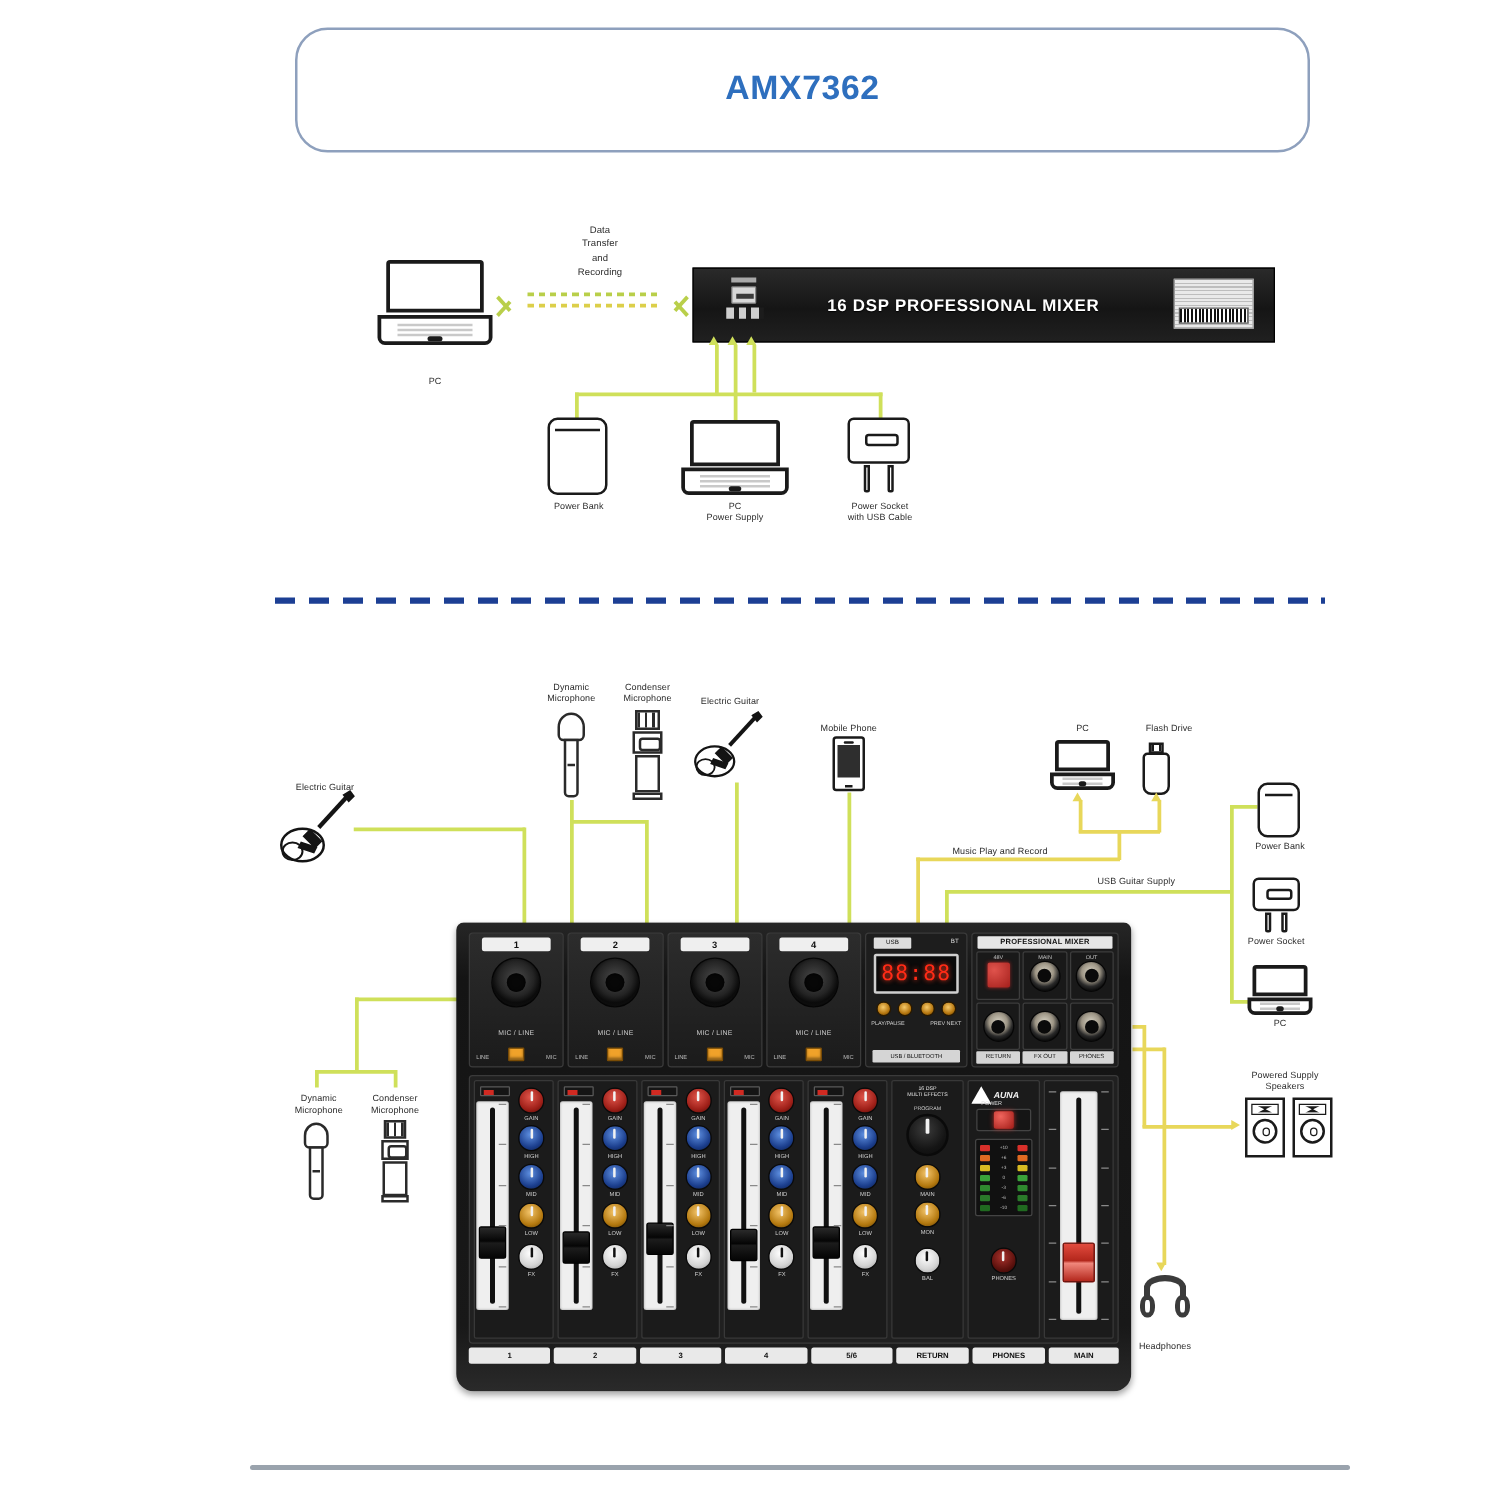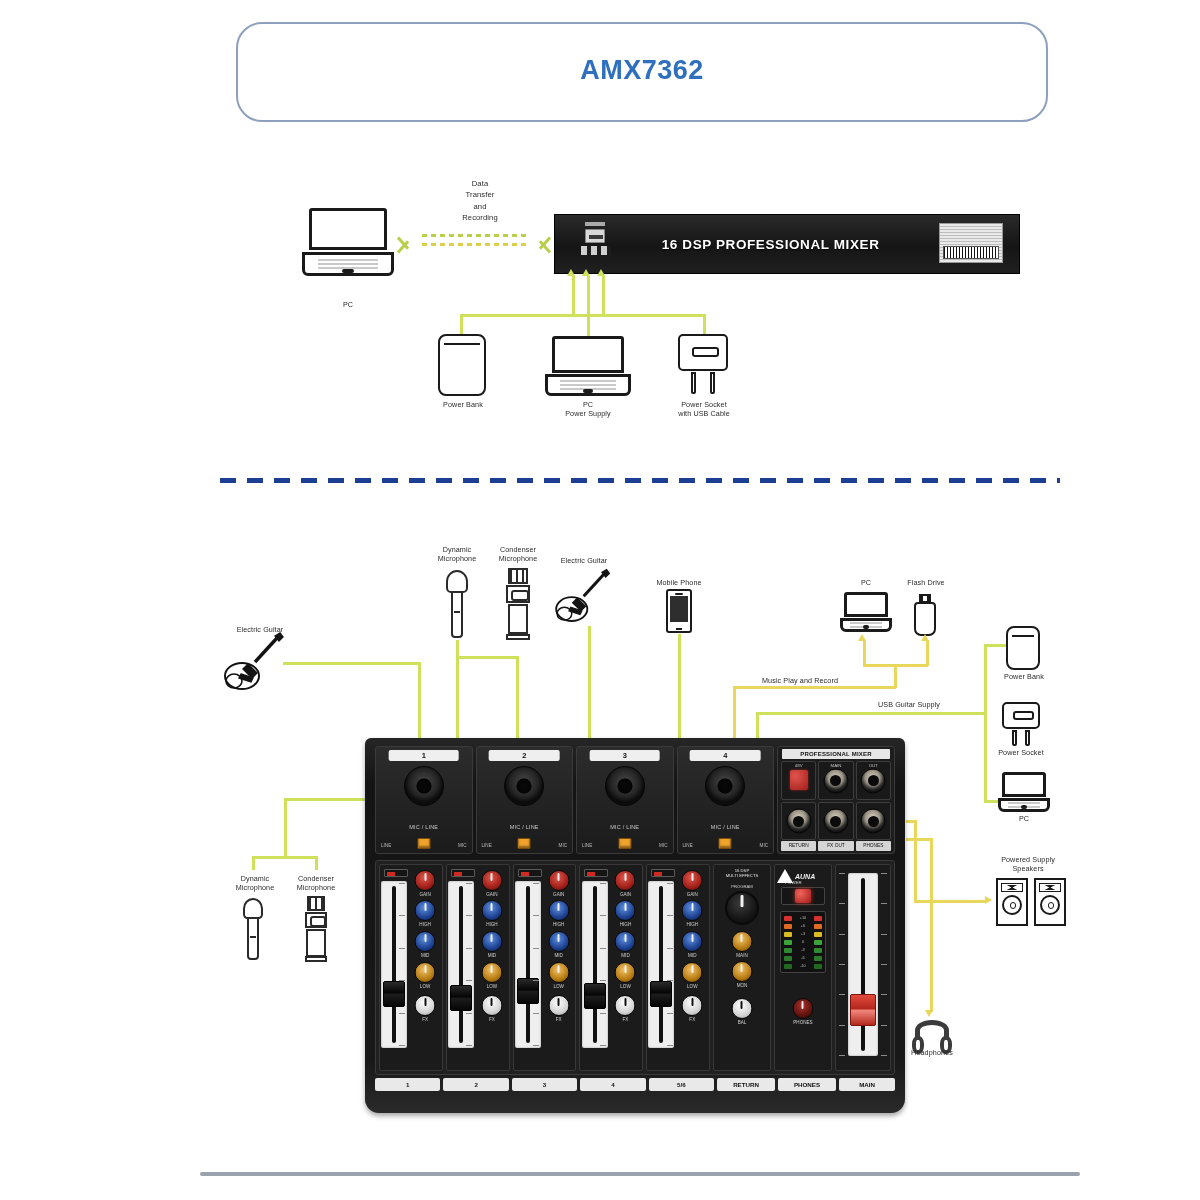--- a/index.html
+++ b/index.html
@@ -658,21 +658,21 @@
           <i></i>
         </div>
       <div class="pad"></div>
     </div>
     <div class="lbl" style="left:802px; top:578px; width:48px;">PC</div>
 
     <div class="flashdrive" style="left:874px; top:594px; width:22px; height:42px;">
       <div class="cap"></div>
         <div class="bd"></div>
     </div>
-    <div class="lbl" style="left:858px; top:578px; width:56px;">Flash Drive</div>
+    <div class="lbl" style="left:858px; top:578px; width:56px;text-align:right;">Flash Drive</div>
 
     <div class="wire-y wire v" style="left:823px; top:640px; height:26px;"></div>
     <div class="arrow arr-up-y" style="left:818px; top:634px;"></div>
     <div class="wire-y wire v" style="left:886px; top:640px; height:26px;"></div>
     <div class="arrow arr-up-y" style="left:881px; top:634px;"></div>
     <div class="wire-y wire h" style="left:823px; top:664px; width:65px;"></div>
     <div class="wire-y wire v" style="left:854px; top:664px; height:24px;"></div>
     <div class="wire-y wire h" style="left:693px; top:686px; width:163px;"></div>
     <div class="wire-y wire v" style="left:693px; top:686px; height:86px;"></div>
     <div class="arrow arr-down" style="left:688px; top:770px; border-top-color:#e8d75a;"></div>
@@ -719,21 +719,21 @@
     <div class="wire-y wire h" style="left:874px; top:900px; width:72px;"></div>
     <div class="arrow arr-right-y" style="left:945px; top:896px;"></div>
     <div class="wire-y wire v" style="left:874px; top:820px; height:82px;"></div>
     <div class="wire-y wire h" style="left:866px; top:820px; width:10px;"></div>
 
     <div class="headphones" style="left:872px; top:1020px; width:40px; height:34px;">
       <div class="band"></div>
         <div class="cup l"></div>
         <div class="cup r"></div>
     </div>
-    <div class="lbl" style="left:858px; top:1048px; width:68px;text-align:center;">Headphones</div>
+    <div class="lbl" style="left:858px; top:1072px; width:68px;text-align:center;">Headphones</div>
     <div class="wire-y wire v" style="left:890px; top:838px; height:174px;"></div>
     <div class="wire-y wire h" style="left:866px; top:838px; width:26px;"></div>
     <div class="arrow arr-down" style="left:885px; top:1010px; border-top-color:#e8d75a;"></div>
   </div>
 
   <div class="mixer">
 
     <div class="mx-top">
 
       <div class="ch-top">
@@ -766,20 +766,36 @@
       <div class="ch-top">
         <div class="ch-num">4</div>
         <div class="combo-jack"></div>
         <div class="jk-txt">MIC / LINE</div>
         <div class="sw-side l">LINE</div>
         <div class="sw-orange"></div>
         <div class="sw-side r">MIC</div>
       </div>
 
 
+      <div class="usb-sec">
+        <div class="usb-lbl">USB</div>
+        <div class="bt-lbl">BT</div>
+        <div class="led-display">88:88</div>
+        <div class="mini-knobs">
+          <i></i>
+          <i></i>
+          <i></i>
+          <i></i>
+        </div>
+        <div class="usb-fn">
+          <span>PLAY/PAUSE</span>
+          <span>PREV  NEXT</span>
+        </div>
+        <div class="usb-bottom">USB / BLUETOOTH</div>
+      </div>
 
       <div class="out-sec">
         <div class="pm-title">PROFESSIONAL MIXER</div>
         <div class="out-grid">
           <div class="out-cell">
             <div class="ct">48V</div>
             <div class="phantom"></div>
           </div>
           <div class="out-cell">
             <div class="ct">MAIN</div>

